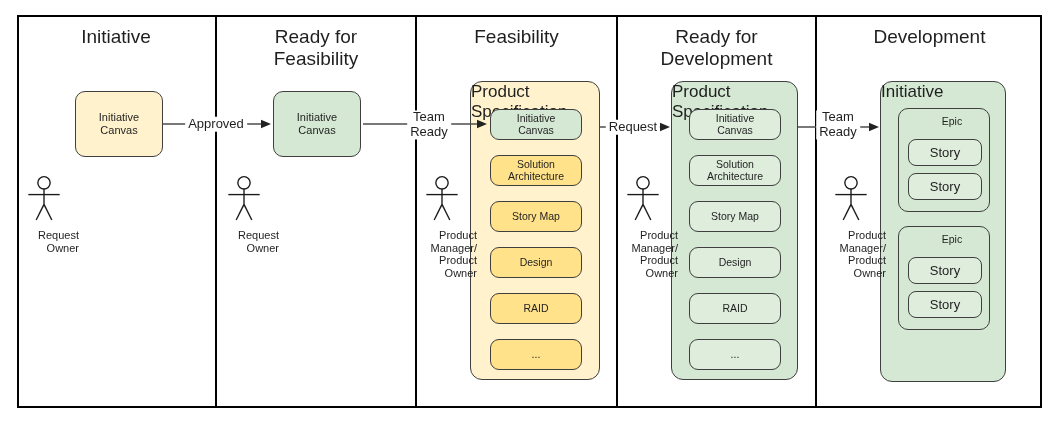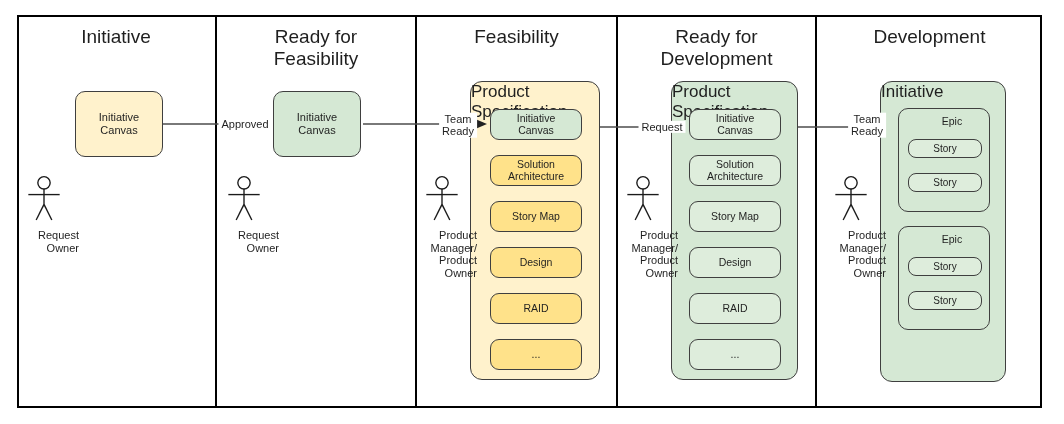--- a/index.html
+++ b/index.html
@@ -53,35 +53,35 @@
   .fill-yl{background:var(--yellow-light);}
   .fill-ym{background:var(--yellow-medium);}
   .fill-gl{background:var(--green-light);}
   .fill-gl2{background:var(--green-lighter);}
   .epic{
     position:absolute;left:17px;width:92px;height:104px;box-sizing:border-box;
     border:1.4px solid var(--shape-border);border-radius:10px;background:var(--green-light);padding-left:16px;
   }
   .epic-title{text-align:center;font-size:10.5px;padding-top:6px;}
   .story{
-    position:absolute;left:9px;width:74px;height:19px;box-sizing:border-box;
+    position:absolute;left:9px;width:74px;height:27px;box-sizing:border-box;
     border:1.4px solid var(--shape-border);border-radius:8px;background:var(--green-lighter);
-    display:flex;align-items:center;justify-content:center;font-size:10px;
+    display:flex;align-items:center;justify-content:center;font-size:13px;
   }
   .actor{position:absolute;width:38px;height:47px;z-index:2;}
   .actor svg{width:100%;height:100%;}
   .actor-label{
     position:absolute;width:70px;text-align:right;font-size:11px;line-height:12.5px;
     white-space:pre-line;z-index:2;
   }
   .arrows{position:absolute;left:0;top:0;width:1064px;height:424px;z-index:3;pointer-events:none;}
   .arrow-label{
     position:absolute;transform:translate(-50%,-50%);background:#ffffff;
-    padding:0 3px;font-size:11px;line-height:1.12;white-space:pre-line;
-    text-align:center;z-index:4;color:var(--text-color);margin-left:29px;
+    padding:0 3px;font-size:13px;line-height:1.12;white-space:pre-line;
+    text-align:center;z-index:4;color:var(--text-color);
   }
 </style>
 </head>
 <body>
 
 <div class="stage">
 
   <div class="lane divided" style="left:17px;width:200px;">
     <div class="lane-title">Initiative</div>
   </div>

